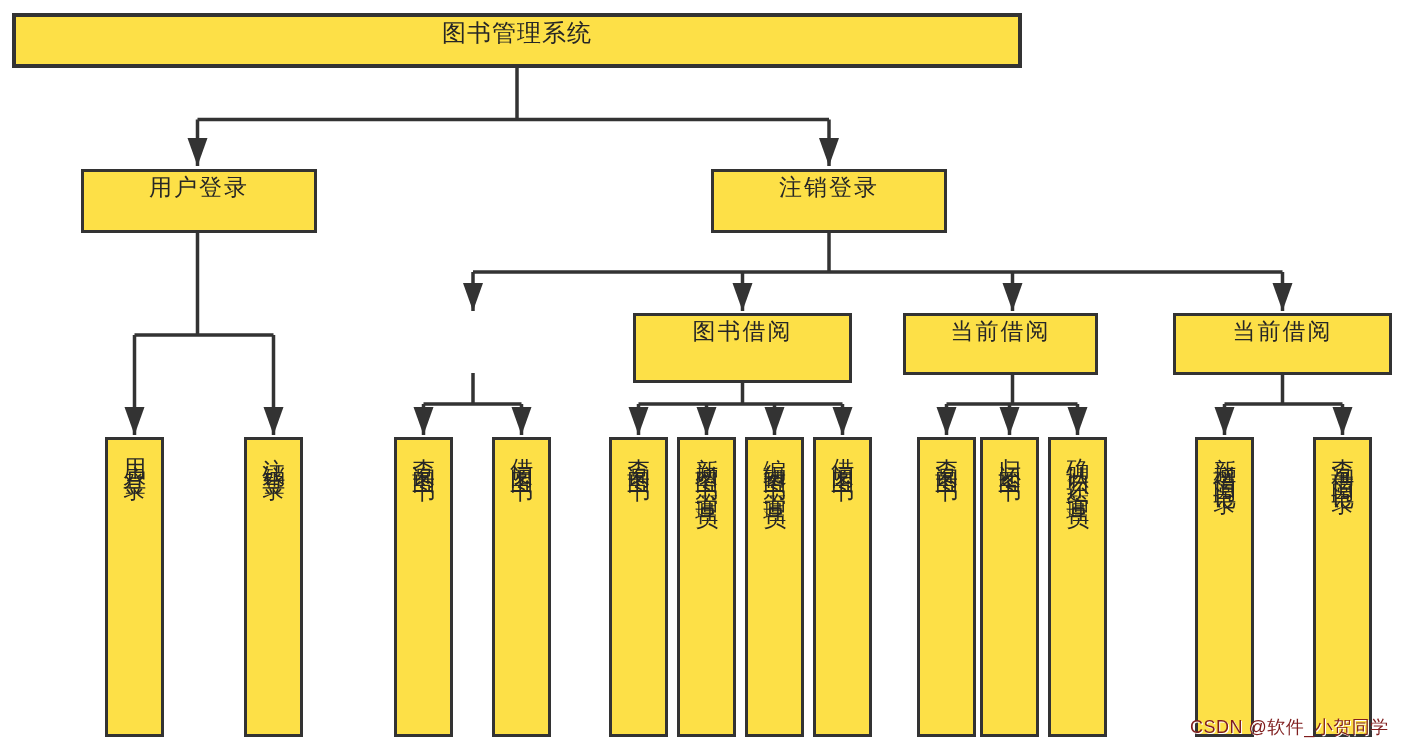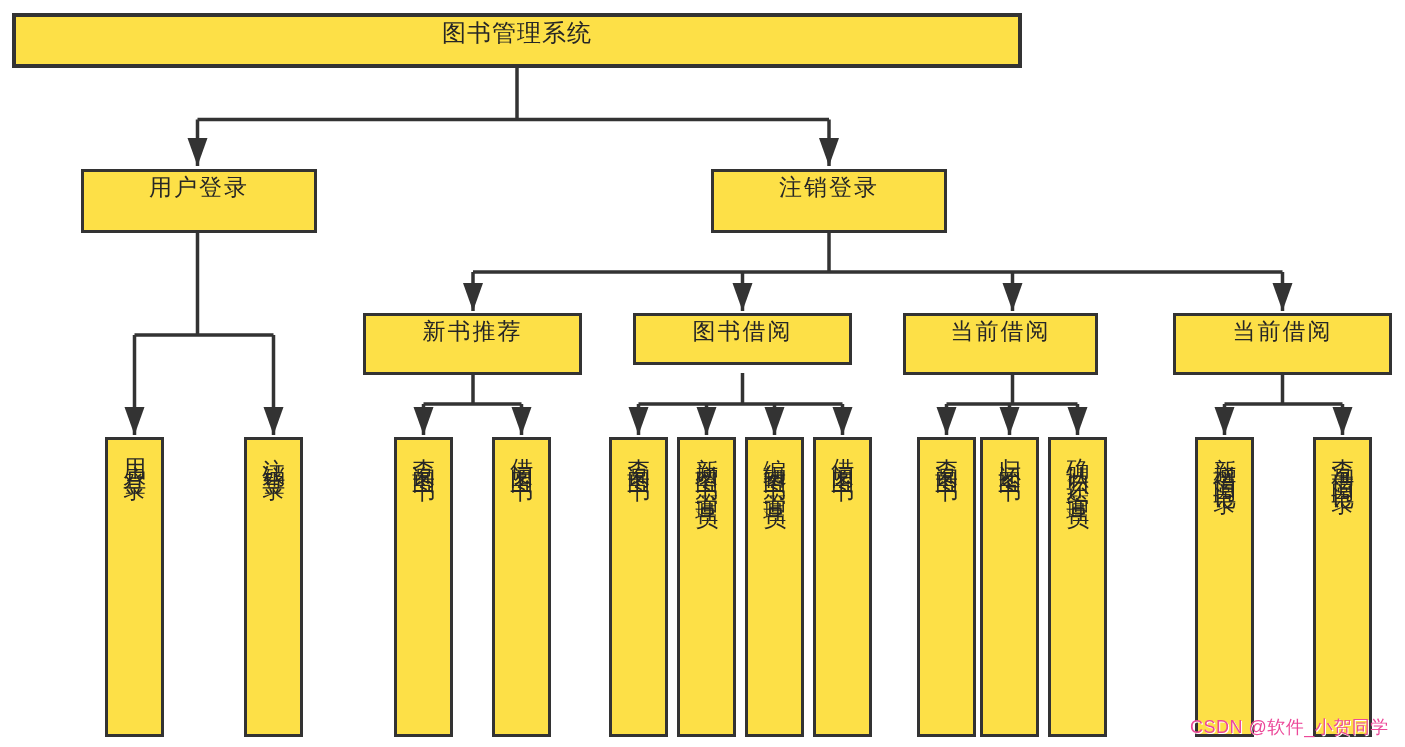--- a/index.html
+++ b/index.html
@@ -29,21 +29,21 @@
     letter-spacing:7px;
     line-height:1.2;
     white-space:nowrap;
   }
   .watermark{
     position:absolute;
     left:1190px;top:715px;
     z-index:5;
     font-size:18px;
     letter-spacing:0.5px;
-    color:#ec4899;
+    color:#7f1d1d;
     text-shadow:1px 1px 0 #ffffff;
     white-space:nowrap;
   }
 </style>
 </head>
 <body>
 
 <div class="stage">
 
   <svg class="wires" width="1405" height="747" viewBox="0 0 1405 747">
@@ -94,24 +94,21 @@
     <span>图书管理系统</span>
   </div>
 
   <div class="node h" style="left:81px;top:169px;width:236px;height:64px">
     <span>用户登录</span>
   </div>
   <div class="node h" style="left:711px;top:169px;width:236px;height:64px">
     <span>注销登录</span>
   </div>
 
-  <div class="node h" style="left:363px;top:313px;width:219px;height:62px">
-    <span>新书推荐</span>
-  </div>
-  <div class="node h" style="left:633px;top:313px;width:219px;height:52px">
+  <div class="node h" style="left:633px;top:313px;width:219px;height:70px">
     <span>图书借阅</span>
   </div>
   <div class="node h" style="left:903px;top:313px;width:195px;height:62px">
     <span>当前借阅</span>
   </div>
   <div class="node h" style="left:1173px;top:313px;width:219px;height:62px">
     <span>当前借阅</span>
   </div>
 
   <div class="node leaf" style="left:105px;top:437px;width:59px;height:300px">

